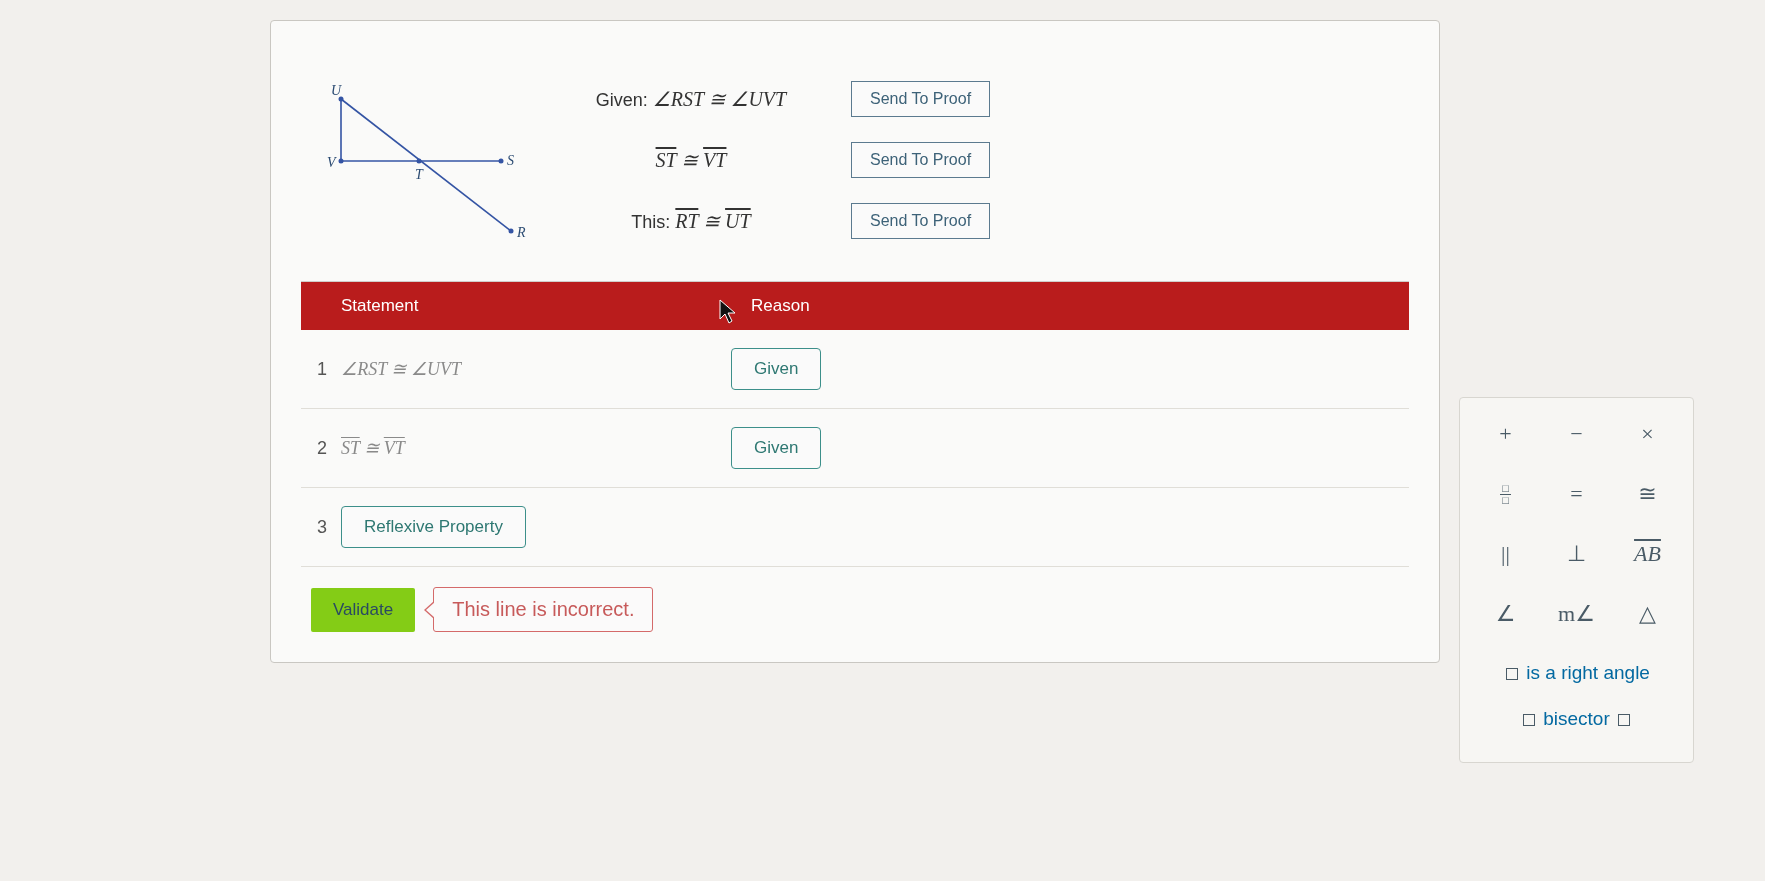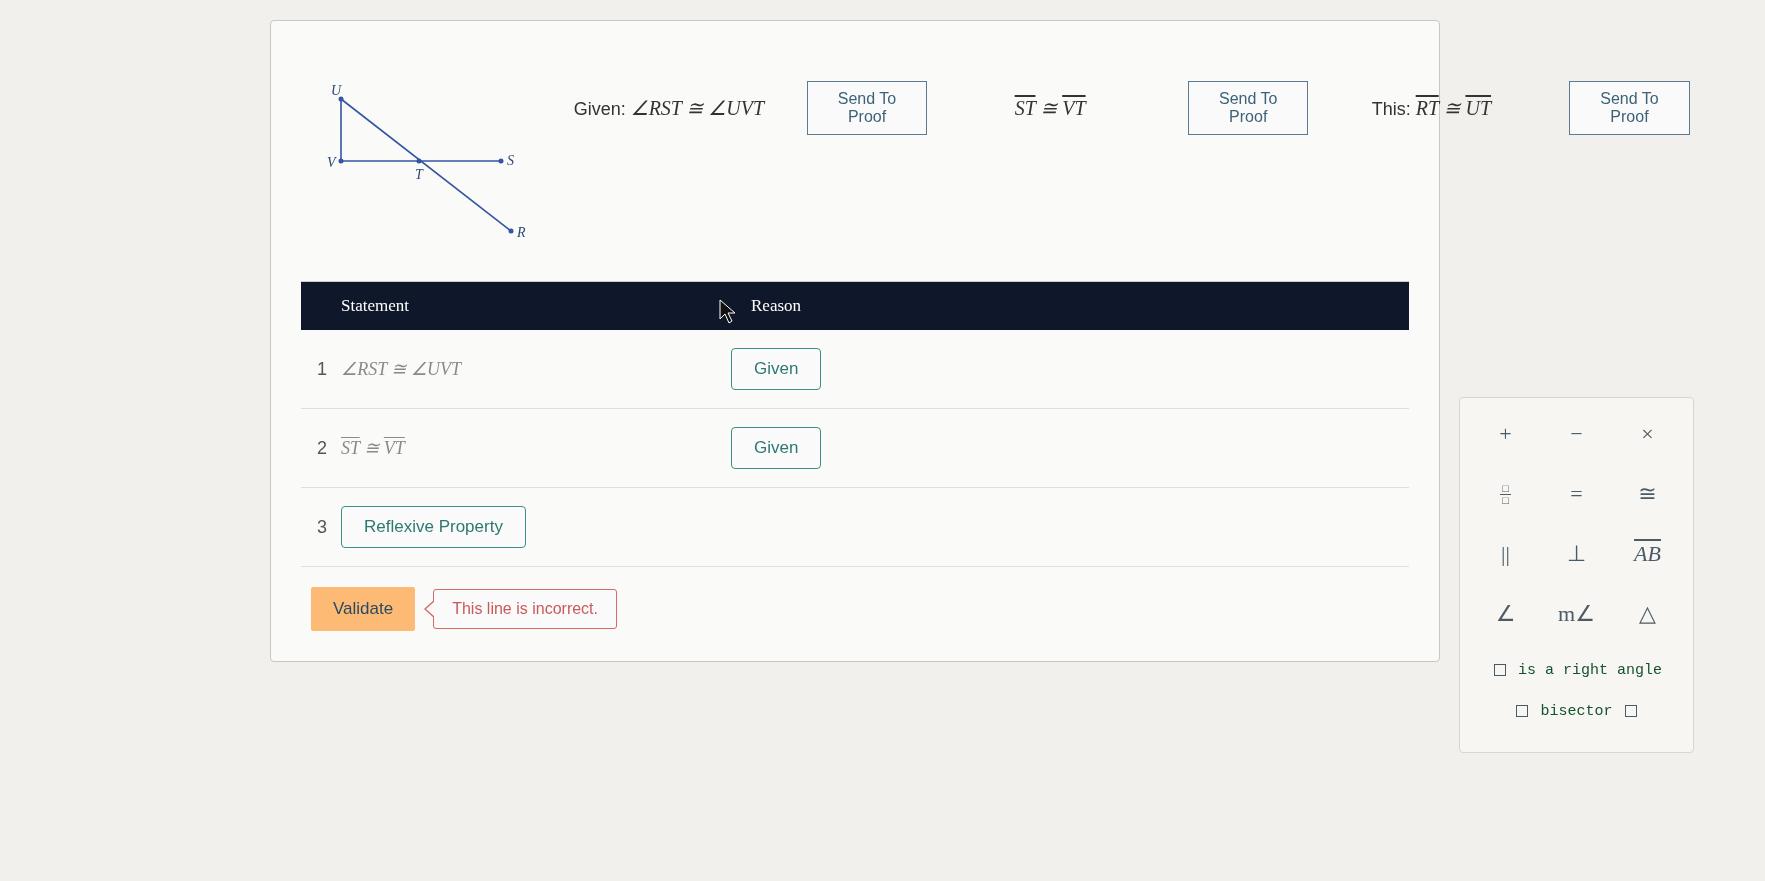--- a/index.html
+++ b/index.html
@@ -28,73 +28,73 @@
   .card {
     background: #fafaf9;
     border: 1px solid #c9c7c2;
     border-radius: 4px;
     padding: 60px 30px 30px 30px;
     position: relative;
     width: 1170px;
   }
   .top-area { display:flex; gap:30px; align-items:flex-start; margin-bottom:40px; padding-left:20px;}
   .figure { width: 220px; height: 160px; flex-shrink:0; }
-  .givens { display:flex; flex-direction:row; gap:25px; flex:1; }
+  .givens { display:flex; flex-direction:column; gap:25px; flex:1; }
   .given-row { display:flex; align-items:center; gap:40px; }
   .given-text { font-size:20px; color:#333; width:240px; text-align:center; font-family:'Times New Roman', serif;}
   .given-text .lbl { font-family: Arial, sans-serif; font-size:18px;}
   .stp-btn {
     border:1px solid #5b7a8f; color:#3d6278; background:#fafafa;
     padding:8px 18px; font-size:16px; border-radius:0; cursor:pointer;
     font-family: Arial, sans-serif;
   }
   .proof { border-top:1px solid #d0cec9; }
-  .thead { display:flex; background:#0f172a; color:#fff; font-family:Liberation Serif, serif; font-size:17px;}
+  .thead { display:flex; background:#b91c1c; color:#fff; font-family:Liberation Sans, sans-serif; font-size:17px;}
   .thead .colA { width:430px; padding:14px 40px;}
   .thead .colB { flex:1; padding:14px 20px;}
   .prow { display:flex; align-items:center; border-bottom:1px solid #e0ded8; padding:18px 0;}
   .prow .num { width:40px; text-align:right; color:#555; font-family:Arial; font-size:18px; padding-right:14px;}
   .prow .stmt { width:390px; color:#8a8a8a; font-size:18px; font-family:'Times New Roman',serif; font-style:italic;}
   .prow .rsn { flex:1; }
   .reason-btn {
     border:1px solid #3c8f8a; color:#2e7872; background:#fafafa;
     padding:10px 22px; font-size:17px; border-radius:4px; cursor:pointer;
     font-family: Arial, sans-serif;
     text-align: center;
   }
   .validate-row { display:flex; align-items:center; gap:0; padding:20px 10px 0 10px;}
   .validate-btn {
-    background:#fdba74; color:#2a4a62; border:none; padding:12px 22px;
+    background:#84cc16; color:#2a4a62; border:none; padding:12px 22px;
     font-size:17px; border-radius:2px; cursor:pointer; font-family:Arial,sans-serif;
   }
   .err-bubble {
     border:1px solid #d46a6a; color:#c75a5a; background:#fbfafa;
-    padding:10px 18px; font-size:16px; border-radius:3px;
+    padding:10px 18px; font-size:20px; border-radius:3px;
     font-family:Arial,sans-serif; position:relative; margin-left:18px;
   }
   .err-bubble::before {
     content:''; position:absolute; left:-10px; top:50%; transform:translateY(-50%);
     border-top:9px solid transparent; border-bottom:9px solid transparent;
     border-right:10px solid #d46a6a;
   }
   .err-bubble::after {
     content:''; position:absolute; left:-8px; top:50%; transform:translateY(-50%);
     border-top:8px solid transparent; border-bottom:8px solid transparent;
     border-right:9px solid #fbfafa;
   }
   .palette {
     position:absolute; right:-255px; top:376px; width:235px;
     background:#f7f6f3; border:1px solid #d8d6d0; border-radius:4px;
     padding:16px 10px; font-family:'Times New Roman',serif;
   }
   .palette .prow3 { display:flex; justify-content:space-around; margin-bottom:20px;}
   .palette .pbtn { width:56px; height:40px; display:flex; align-items:center; justify-content:center;
     font-size:22px; color:#4a5b66; cursor:pointer; border-radius:3px;}
-  .palette .wide { font-size:15px; color:#14532d; text-align:center; padding:8px 4px;
-    cursor:pointer; font-family:Liberation Mono, monospace; margin-bottom:8px;}
+  .palette .wide { font-size:19px; color:#0369a1; text-align:center; padding:8px 4px;
+    cursor:pointer; font-family:Liberation Sans, sans-serif; margin-bottom:8px;}
   .palette .sq{display:inline-block;width:12px;height:12px;border:1px solid #4a5b66;vertical-align:middle;margin:0 3px;}
   .frac{display:inline-flex;flex-direction:column;align-items:center;font-size:11px;line-height:1;}
   .frac .t{border-bottom:1px solid #4a5b66;padding:0 2px;}
   .perp::before{content:'⊥';}
   .cursor {
     position:absolute; left:448px; top:278px; width:0; height:0; z-index:5;
   }
   .vlabel{font-size:14px;fill:#2a4a72;font-style:italic;font-family:'Times New Roman',serif;}
 </style>
 </head>

